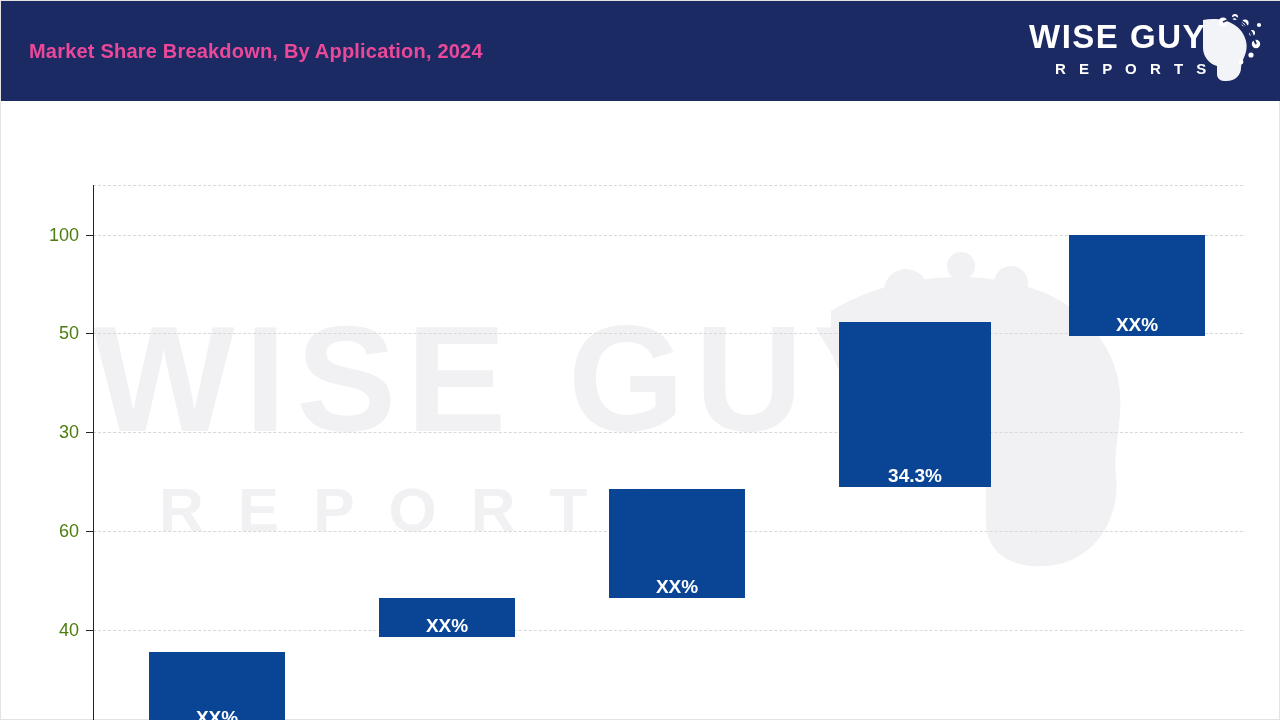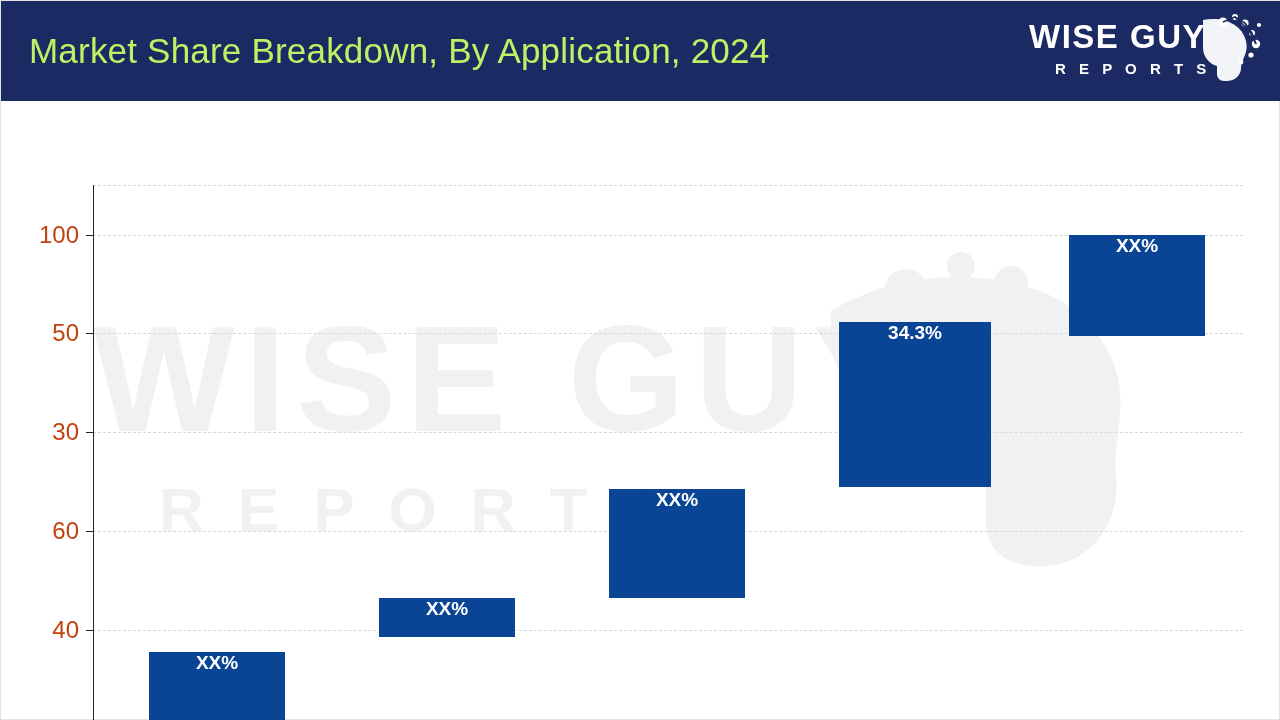--- a/index.html
+++ b/index.html
@@ -29,23 +29,23 @@
     width: 1280px;
     height: 100px;
     background: #1b2a63;
     display: flex;
     align-items: center;
     justify-content: space-between;
     box-sizing: border-box;
     padding: 0 18px 0 28px;
   }
   .header-title {
-    color: #bef264;
-    font-size: 35px;
-    font-weight: normal;
+    color: #ec4899;
+    font-size: 20px;
+    font-weight: bold;
     letter-spacing: 0.2px;
     white-space: nowrap;
   }
   .logo {
     position: relative;
     width: 236px;
     height: 86px;
     display: block;
   }
   
@@ -85,36 +85,36 @@
     left: 0;
     top: 0;
     width: 0;
     height: 544px;
     border-left: 1.5px solid #222222;
   }
   .y-tick {
     position: absolute;
     left: -14px;
     transform: translate(-100%, -50%);
-    color: #c2410c;
-    font-size: 24px;
+    color: #4d7c0f;
+    font-size: 18px;
     white-space: nowrap;
   }
   .tick-mark {
     position: absolute;
     left: -7px;
     width: 7px;
     height: 0;
     border-top: 1.5px solid #222222;
   }
   .bar {
     position: absolute;
     background: #0a4494;
     display: flex;
-    align-items: flex-start;
+    align-items: flex-end;
     justify-content: center;
   }
   .bar-label {
     color: #ffffff;
     font-size: 19px;
     font-weight: bold;
     white-space: nowrap;
   }
 </style>
 </head>

